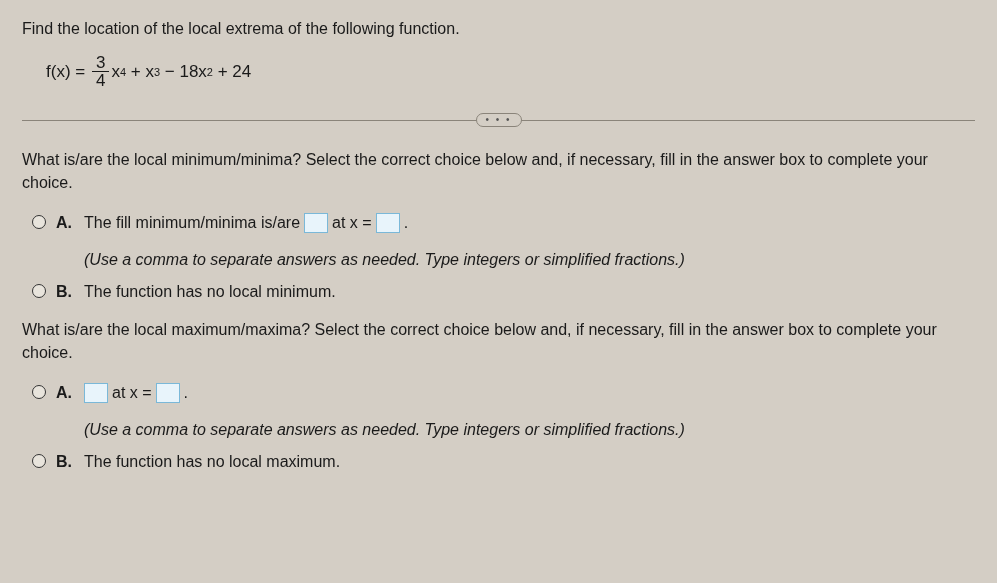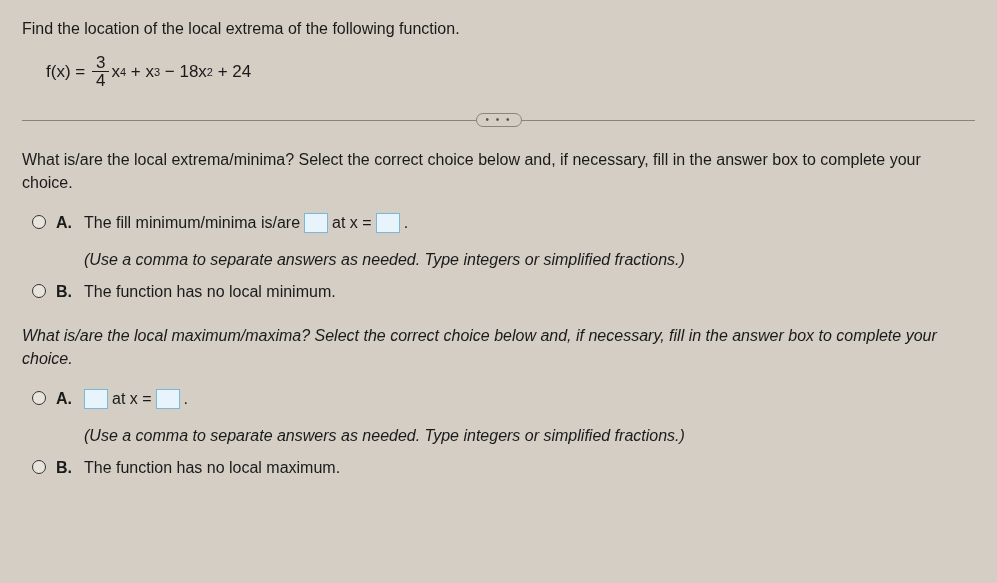--- a/index.html
+++ b/index.html
@@ -88,21 +88,21 @@
   .ansbox {
     display: inline-block;
     width: 24px;
     height: 20px;
     border: 1px solid #7ab8d8;
     background: #e8f4fb;
     vertical-align: middle;
     cursor: text;
   }
   .hint { margin-top: 14px; font-style: italic; }
-  .section2 { margin-top: 22px; font-style: italic; }
+  .section2 { margin-top: 16px; }
 </style>
 </head>
 <body>
 
 <div class="prompt">Find the location of the local extrema of the following function.</div>
 
 <div class="formula">
   <span>f(x) =</span>&nbsp;
   <span class="frac">
     <span class="num">3</span>
@@ -112,21 +112,21 @@
   &nbsp;<span>+ x</span><sup>3</sup>
   &nbsp;<span>− 18x</span><sup>2</sup>
   &nbsp;<span>+ 24</span>
 </div>
 
 <div class="divider-wrap">
   <hr class="divider-line">
   <div class="divider-pill">• • •</div>
 </div>
 
-<div class="question">What is/are the local extrema/minima? Select the correct choice below and, if necessary, fill in the answer box to complete your choice.</div>
+<div class="question">What is/are the local minimum/minima? Select the correct choice below and, if necessary, fill in the answer box to complete your choice.</div>
 
 <div class="choice-group">
   <div class="choice">
     <div class="radio"></div>
     <div class="choice-label">A.</div>
     <div class="choice-body">
       <div class="line1">
         <span>The fill minimum/minima is/are</span>
         <span class="ansbox"></span>
         <span>at x =</span>

